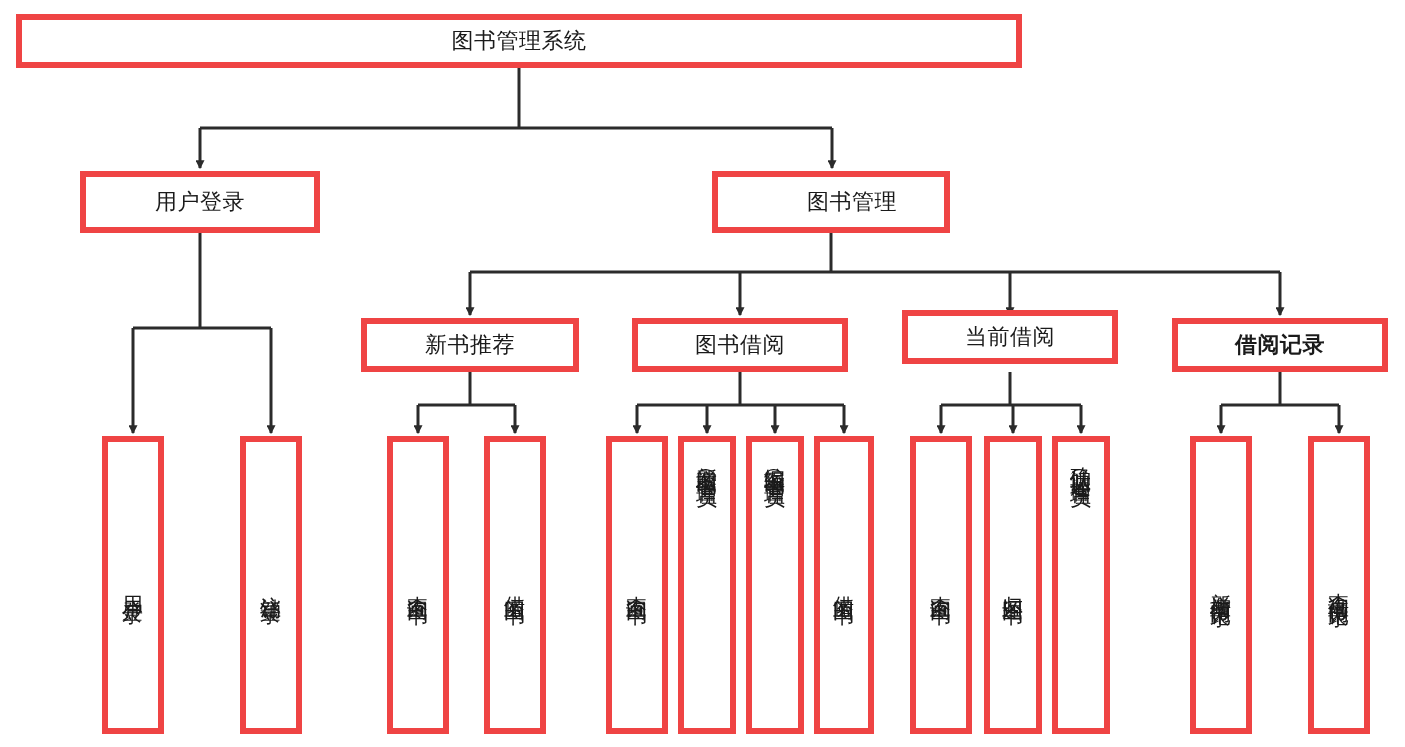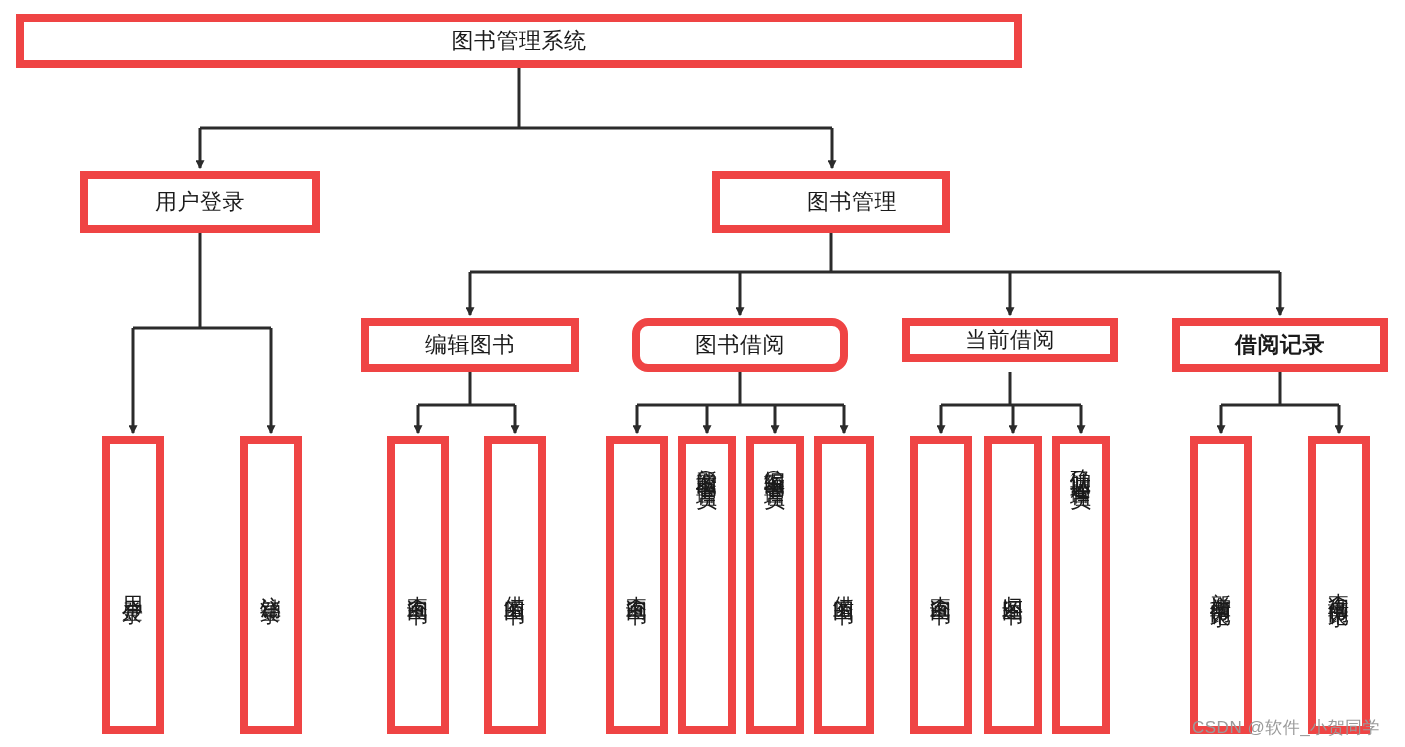--- a/index.html
+++ b/index.html
@@ -20,21 +20,21 @@
   svg.layer {
     position: absolute;
     left: 0;
     top: 0;
     width: 1405px;
     height: 747px;
   }
   .node-box {
     position: absolute;
     box-sizing: border-box;
-    border: 8px solid #ef4444;
+    border: 6px solid #ef4444;
     background: #ffffff;
     display: flex;
     align-items: center;
     justify-content: center;
     color: #1a1a1a;
   }
   .node-label {
     font-size: 22px;
     line-height: 1.18;
     letter-spacing: 0.5px;
@@ -126,26 +126,26 @@
   </div>
 
   <div class="node-box" style="left:80px; top:171px; width:240px; height:62px;">
     <span class="node-label">用户登录</span>
   </div>
   <div class="node-box" style="left:712px; top:171px; width:238px; height:62px;padding-left:42px;">
     <span class="node-label">图书管理</span>
   </div>
 
   <div class="node-box" style="left:361px; top:318px; width:218px; height:54px;">
-    <span class="node-label">编辑图书</span>
+    <span class="node-label">新书推荐</span>
   </div>
-  <div class="node-box" style="left:632px; top:318px; width:216px; height:54px;border-radius:16px;">
+  <div class="node-box" style="left:632px; top:318px; width:216px; height:54px;">
     <span class="node-label">图书借阅</span>
   </div>
-  <div class="node-box" style="left:902px; top:318px; width:216px; height:44px;">
+  <div class="node-box" style="left:902px; top:310px; width:216px; height:54px;">
     <span class="node-label">当前借阅</span>
   </div>
   <div class="node-box" style="left:1172px; top:318px; width:216px; height:54px;font-weight:bold;">
     <span class="node-label">借阅记录</span>
   </div>
 
   <div class="node-box vertical centered" style="left:102px; top:436px; width:62px; height:298px;">
     <span class="node-label">用户登录</span>
   </div>
   <div class="node-box vertical centered" style="left:240px; top:436px; width:62px; height:298px;">
@@ -182,15 +182,14 @@
     <span class="node-label">确认归还（管理员）</span>
   </div>
 
   <div class="node-box vertical centered" style="left:1190px; top:436px; width:62px; height:298px;">
     <span class="node-label">新增借阅记录</span>
   </div>
   <div class="node-box vertical centered" style="left:1308px; top:436px; width:62px; height:298px;">
     <span class="node-label">查询借阅记录</span>
   </div>
 
-  <div class="watermark" style="left:1192px; top:716px;">CSDN @软件_小贺同学</div>
 
 </div>
 
 </body></html>

